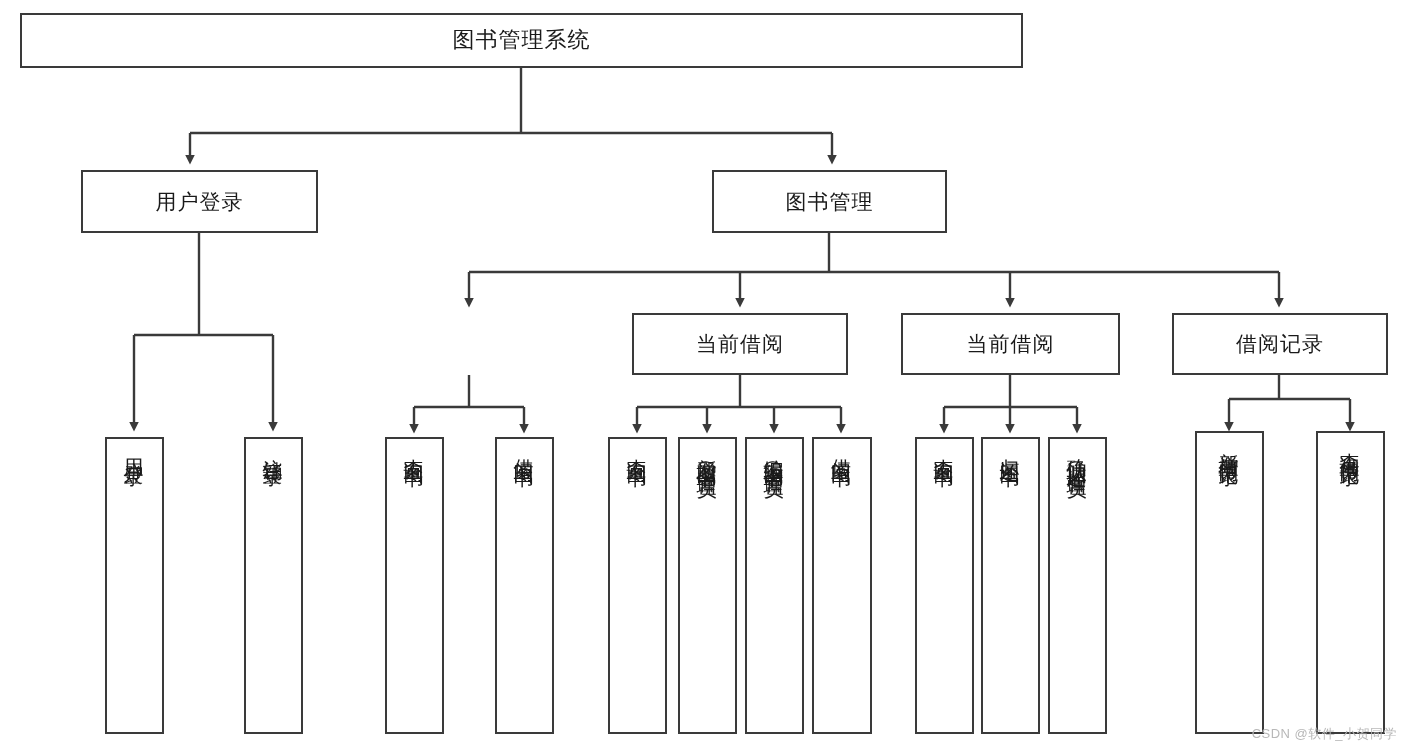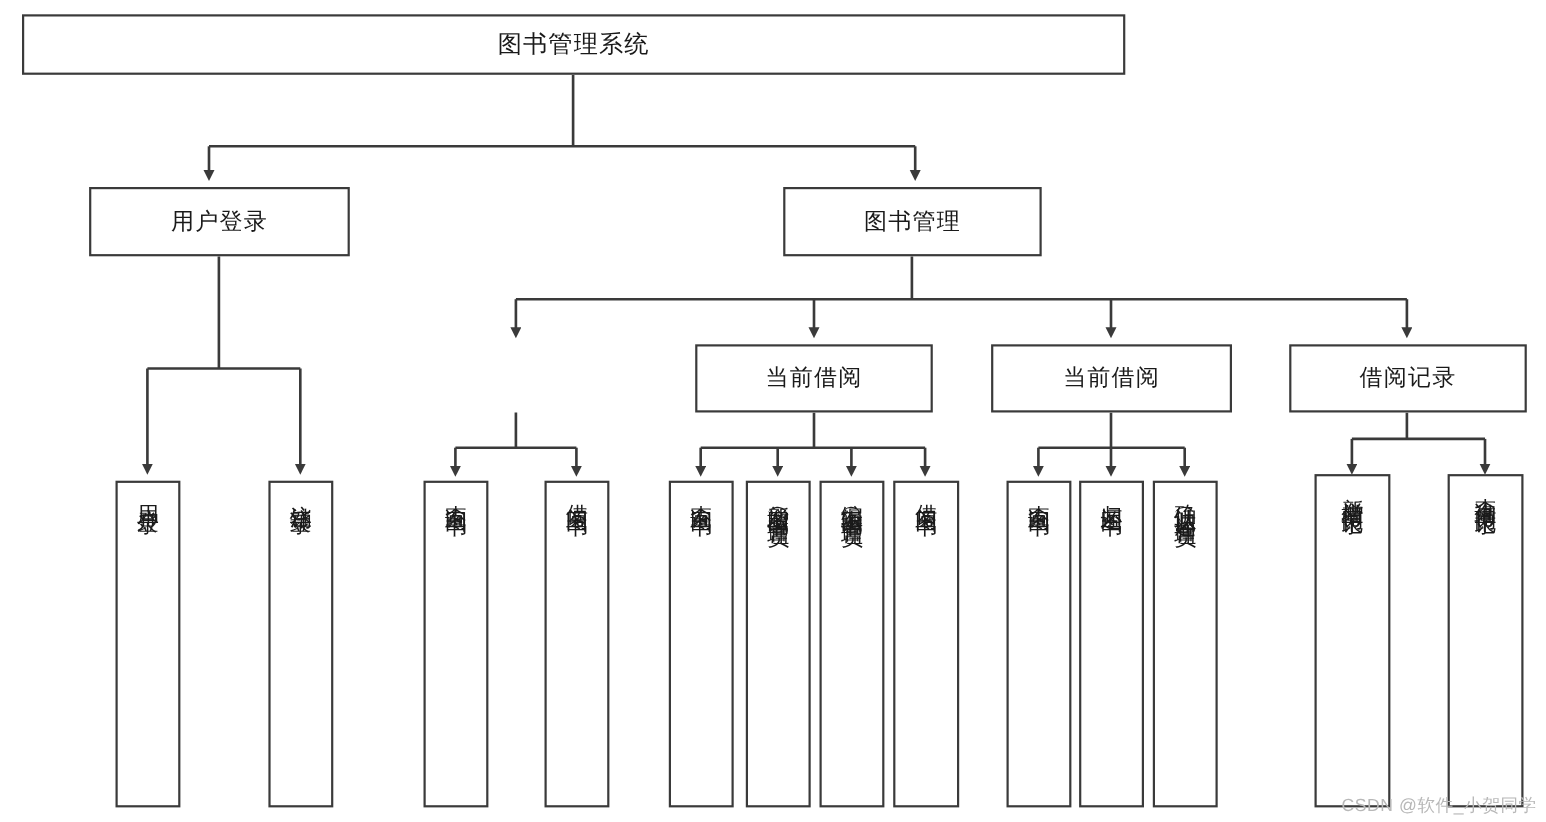--- a/index.html
+++ b/index.html
@@ -55,21 +55,21 @@
     white-space: nowrap;
     overflow: hidden;
   }
   .node-label {
     display: block;
   }
   #watermark {
     position: absolute;
     right: 8px;
     bottom: 4px;
-    font-size: 16px;
+    font-size: 13px;
     color: #b8b8b8;
     letter-spacing: 0.5px;
     white-space: nowrap;
     pointer-events: none;
   }
 </style>
 </head>
 <body>
 
 <div id="diagram-root">

